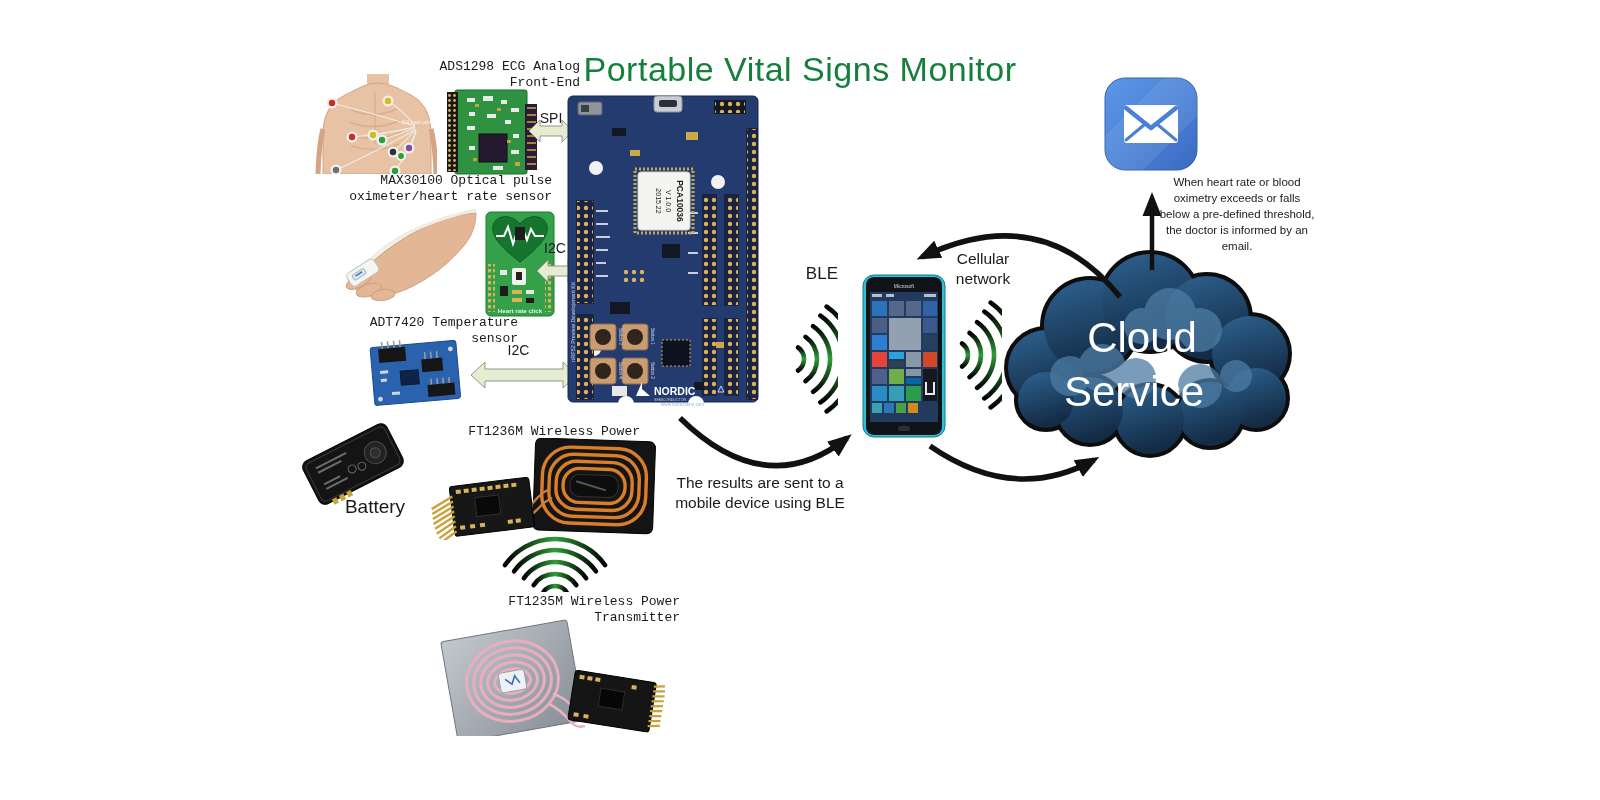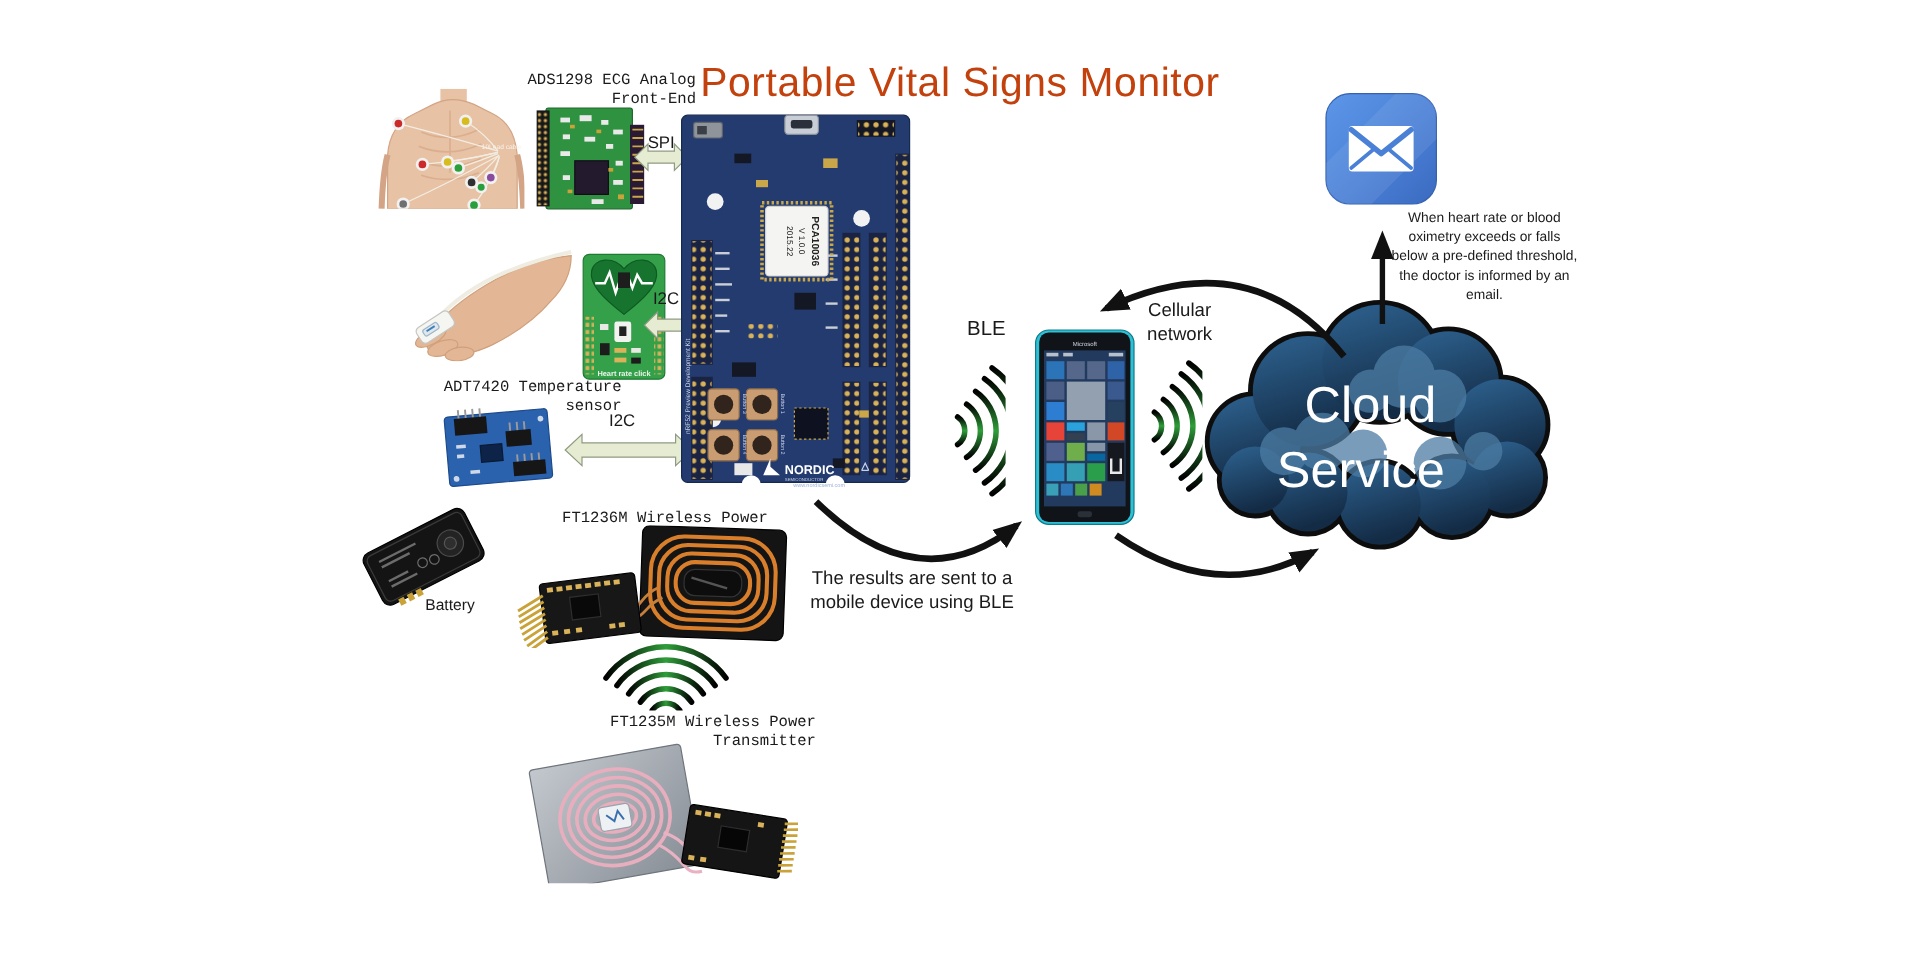--- a/index.html
+++ b/index.html
@@ -2,21 +2,21 @@
 <html><head>
 <meta charset="utf-8">
 <style>
   html,body{margin:0;padding:0;background:#fff;}
   .canvas{position:relative;width:1600px;height:800px;background:#ffffff;overflow:hidden;
           font-family:"Liberation Sans", sans-serif;color:#1a1a1a;}
   .abs{position:absolute;}
   .lbl{font-size:13px;line-height:1.22;text-align:right;font-family:Liberation Mono, monospace;}
   .buslbl{font-size:14px;text-align:center;}
   .note{font-size:15.5px;line-height:1.3;text-align:center;}
-  .title{font-size:34px;letter-spacing:0.5px;text-align:center;color:#c2410c;}
+  .title{font-size:34px;letter-spacing:0.5px;text-align:center;color:#15803d;}
   .small-note{font-size:11.5px;line-height:1.4;text-align:center;}
   svg{display:block;}
 </style>
 </head>
 <body>
 
 <div class="canvas">
 
   <div class="abs title" style="left:555px;top:50px;width:490px;">Portable Vital Signs Monitor</div>
 
@@ -124,20 +124,21 @@
       <rect x="26" y="70" width="4" height="3"></rect>
         <rect x="68" y="74" width="5" height="4"></rect>
     </g>
   </svg>
 
   <div class="abs buslbl" style="left:530px;top:110px;width:42px;">SPI</div>
   <svg class="abs" style="left:528px;top:118px;" width="46" height="26" viewBox="0 0 46 26">
     <path d="M1,13 L12,2 L12,8 L34,8 L34,2 L45,13 L34,24 L34,18 L12,18 L12,24 Z" fill="#e6ecd2" stroke="#8f9b82" stroke-width="1"></path>
   </svg>
 
+  <div class="abs lbl" style="left:312px;top:173px;width:240px;">MAX30100 Optical pulse oximeter/heart rate sensor</div>
 
   <svg class="abs" style="left:325px;top:203px;" width="152" height="98" viewBox="0 0 152 98">
     <path d="M151,10 C126,12 106,20 88,30 C70,40 52,53 40,66 C30,76 26,86 36,91 C50,96 70,92 86,84 C106,74 122,62 134,48 C144,38 151,26 151,10 Z" fill="#e3b795" stroke="#d0a07c" stroke-width="1"></path>
     <g fill="#e3b795" stroke="#d0a07c" stroke-width="1">
       <ellipse cx="34" cy="78" rx="14" ry="6" transform="rotate(-28 34 78)"></ellipse>
       <ellipse cx="44" cy="87" rx="13" ry="6" transform="rotate(-18 44 87)"></ellipse>
       <ellipse cx="58" cy="92" rx="12" ry="5.5" transform="rotate(-8 58 92)"></ellipse>
     </g>
     <path d="M38,64 Q62,38 96,24 Q122,13 151,7" stroke="#efece2" stroke-width="3.2" fill="none"></path>
     <g transform="rotate(-33 38 70)">
@@ -226,21 +227,21 @@
         <circle cx="52" cy="48" r="4" fill="none" stroke="#8a8a8a"></circle>
         <circle cx="62" cy="50" r="4" fill="none" stroke="#8a8a8a"></circle>
       </g>
       <g fill="#c9a23a">
         <rect x="20" y="66" width="5" height="6"></rect>
           <rect x="28" y="66" width="5" height="6"></rect>
           <rect x="36" y="66" width="5" height="6"></rect>
       </g>
     </g>
   </svg>
-  <div class="abs" style="left:325px;top:496px;width:100px;font-size:13px;text-align:center;">Battery</div>
+  <div class="abs" style="left:325px;top:496px;width:100px;font-size:19px;text-align:center;">Battery</div>
 
   <div class="abs lbl" style="left:440px;top:424px;width:200px;">FT1236M Wireless Power Receiver</div>
   <svg class="abs" style="left:418px;top:438px;" width="240" height="102" viewBox="0 0 240 102">
     <g transform="rotate(2 178 50)">
       <rect x="116" y="2" width="120" height="92" rx="6" fill="#141414" stroke="#000"></rect>
       <g fill="none" stroke="#d97e2a" stroke-width="3.4">
         <rect x="124" y="10" width="104" height="76" rx="28"></rect>
         <rect x="131" y="17" width="90" height="62" rx="24"></rect>
         <rect x="138" y="24" width="76" height="48" rx="20"></rect>
         <rect x="145" y="31" width="62" height="34" rx="16"></rect>

